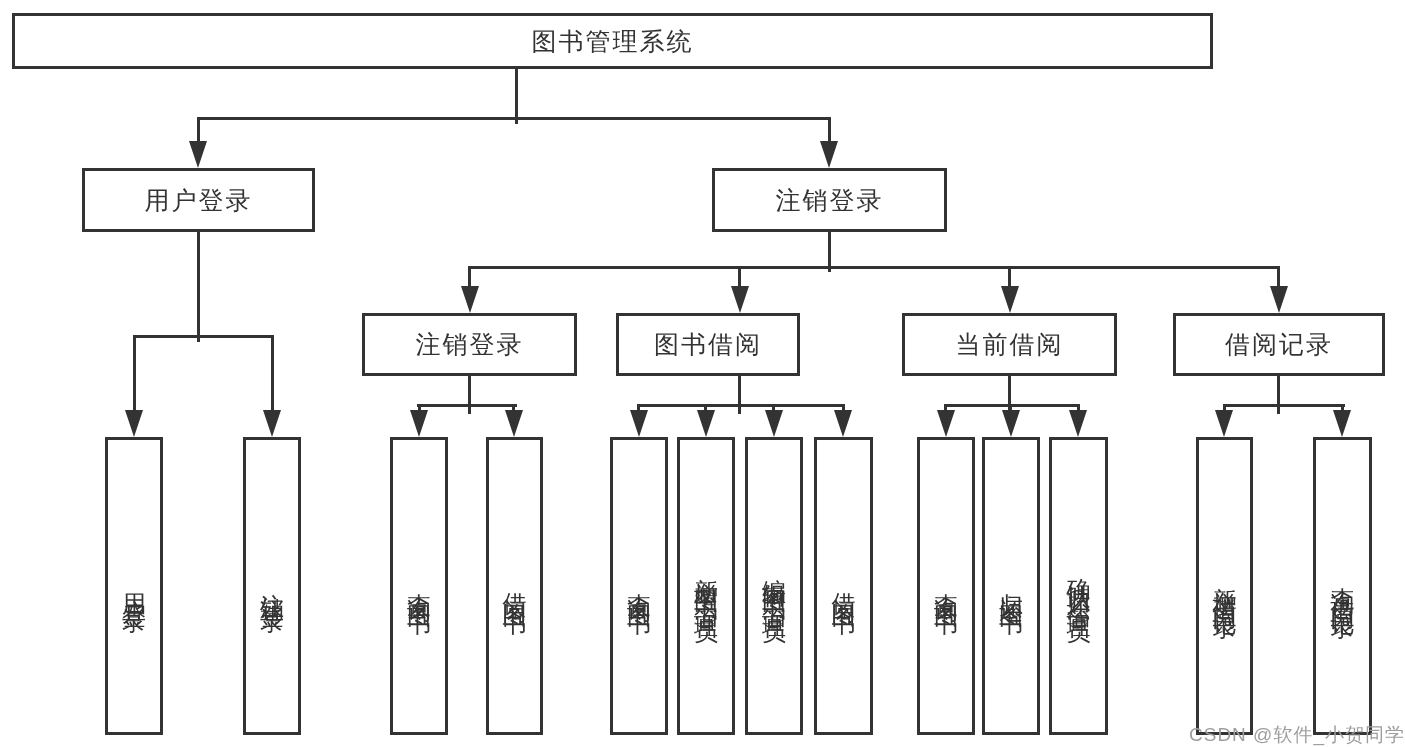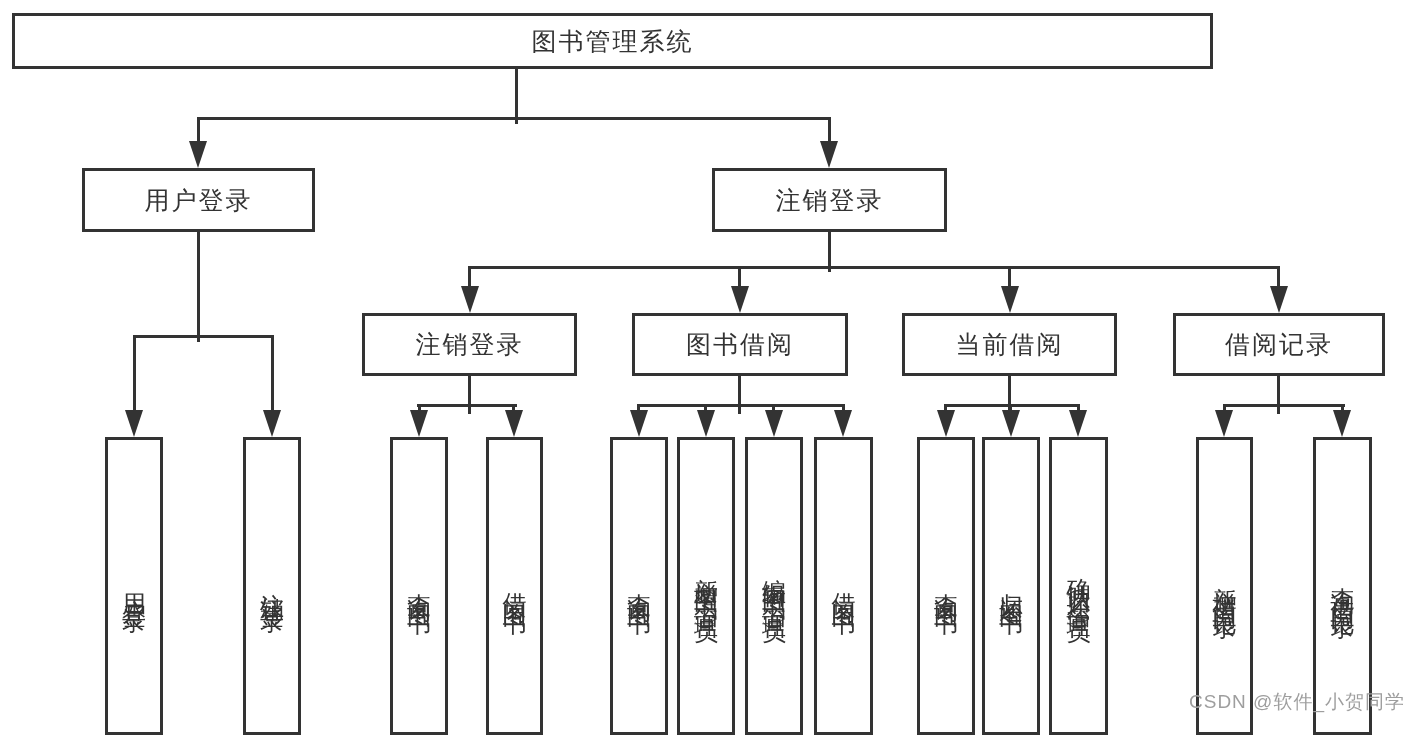--- a/index.html
+++ b/index.html
@@ -34,21 +34,21 @@
   }
   .hline{position:absolute;height:3px;background:var(--line);}
   .vline{position:absolute;width:3px;background:var(--line);}
   .arrow{
     position:absolute;width:0;height:0;
     border-left:9px solid transparent;
     border-right:9px solid transparent;
     border-top:27px solid var(--line);
   }
   .watermark{
-    position:absolute;left:1189px;top:689px;
+    position:absolute;left:1189px;top:722px;
     font-size:19px;letter-spacing:1px;
     color:var(--wm);white-space:nowrap;z-index:5;
   }
 </style>
 </head>
 <body>
 
 <div class="canvas">
 
   <div class="hbox" style="left:12px;top:13px;width:1201px;height:56px">图书管理系统</div>
@@ -75,21 +75,21 @@
   <div class="vline" style="left:468px;top:269px;height:18px"></div>
   <div class="vline" style="left:738px;top:269px;height:18px"></div>
   <div class="vline" style="left:1008px;top:269px;height:18px"></div>
   <div class="vline" style="left:1277px;top:269px;height:18px"></div>
   <div class="arrow" style="left:461px;top:286px"></div>
   <div class="arrow" style="left:731px;top:286px"></div>
   <div class="arrow" style="left:1001px;top:286px"></div>
   <div class="arrow" style="left:1270px;top:286px"></div>
 
   <div class="hbox" style="left:362px;top:313px;width:215px;height:63px">注销登录</div>
-  <div class="hbox" style="left:632px;top:313px;width:216px;height:63px">图书借阅</div>
+  <div class="hbox" style="left:616px;top:313px;width:184px;height:63px">图书借阅</div>
   <div class="hbox" style="left:1173px;top:313px;width:212px;height:63px">借阅记录</div>
   <div class="hbox" style="left:902px;top:313px;width:215px;height:63px">当前借阅</div>
 
   <div class="vline" style="left:468px;top:376px;height:38px"></div>
   <div class="hline" style="left:417px;top:404px;width:100px"></div>
   <div class="vline" style="left:418px;top:404px;height:7px"></div>
   <div class="vline" style="left:512px;top:404px;height:7px"></div>
   <div class="arrow" style="left:410px;top:410px"></div>
   <div class="arrow" style="left:505px;top:410px"></div>
 

